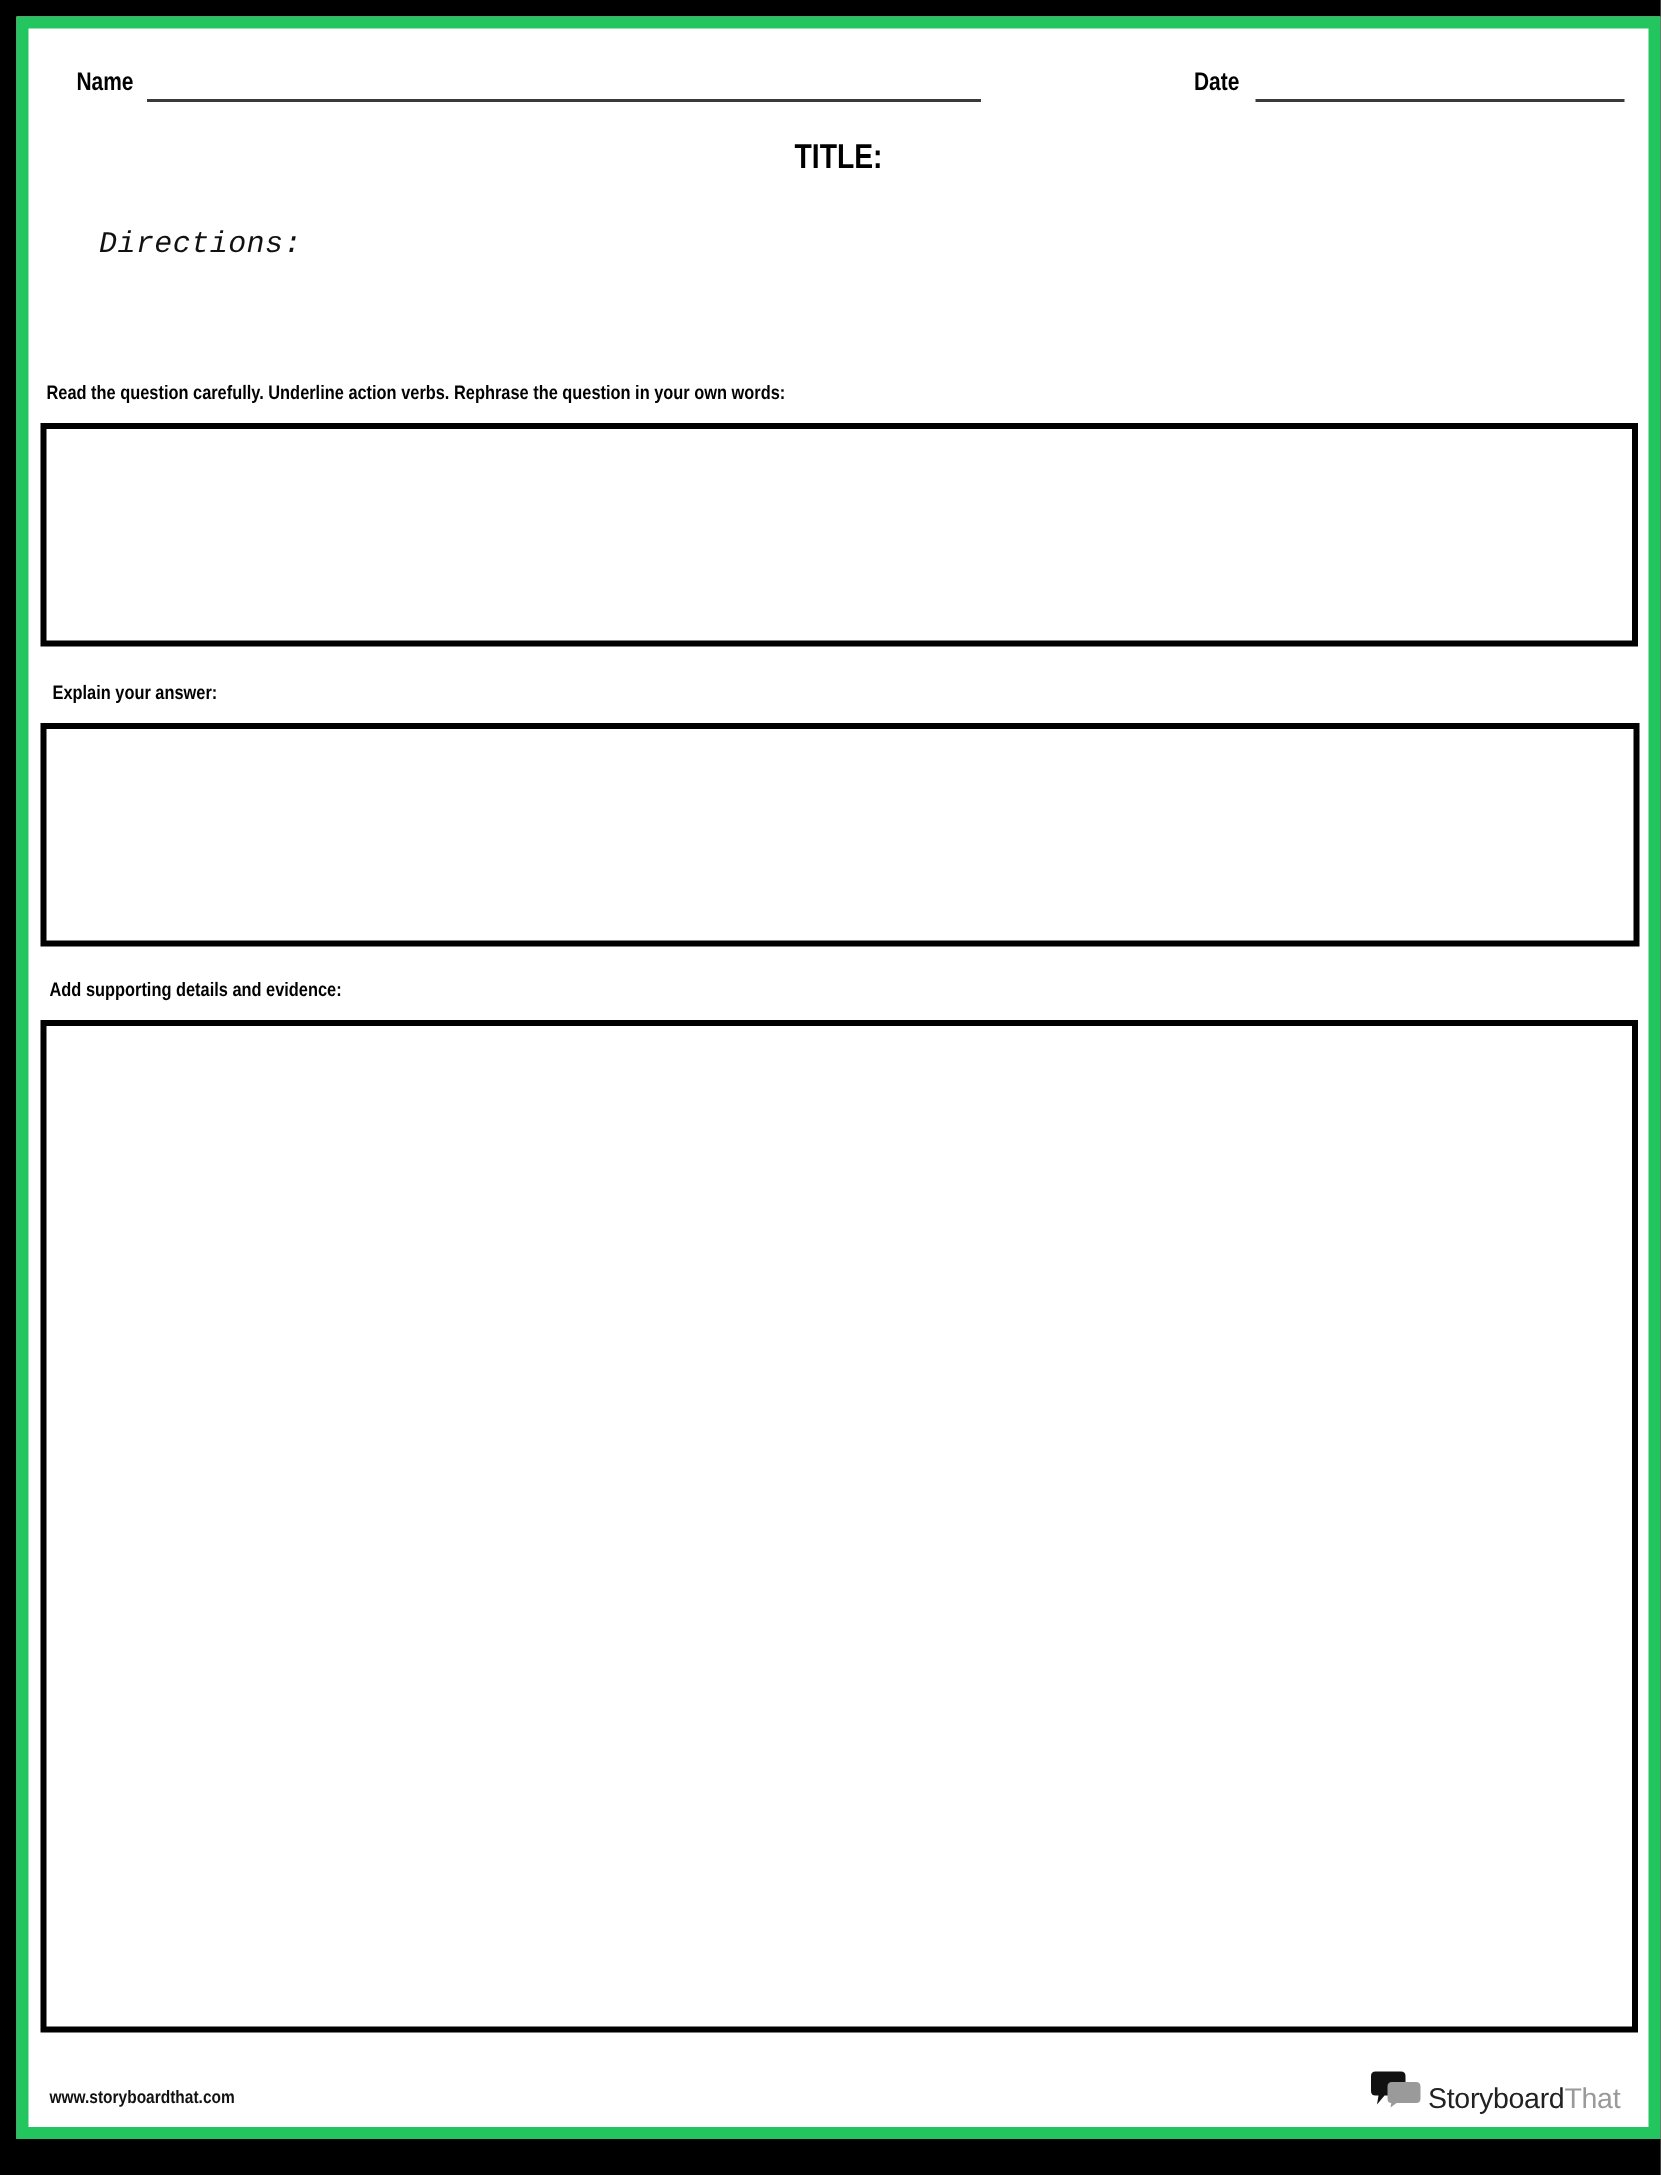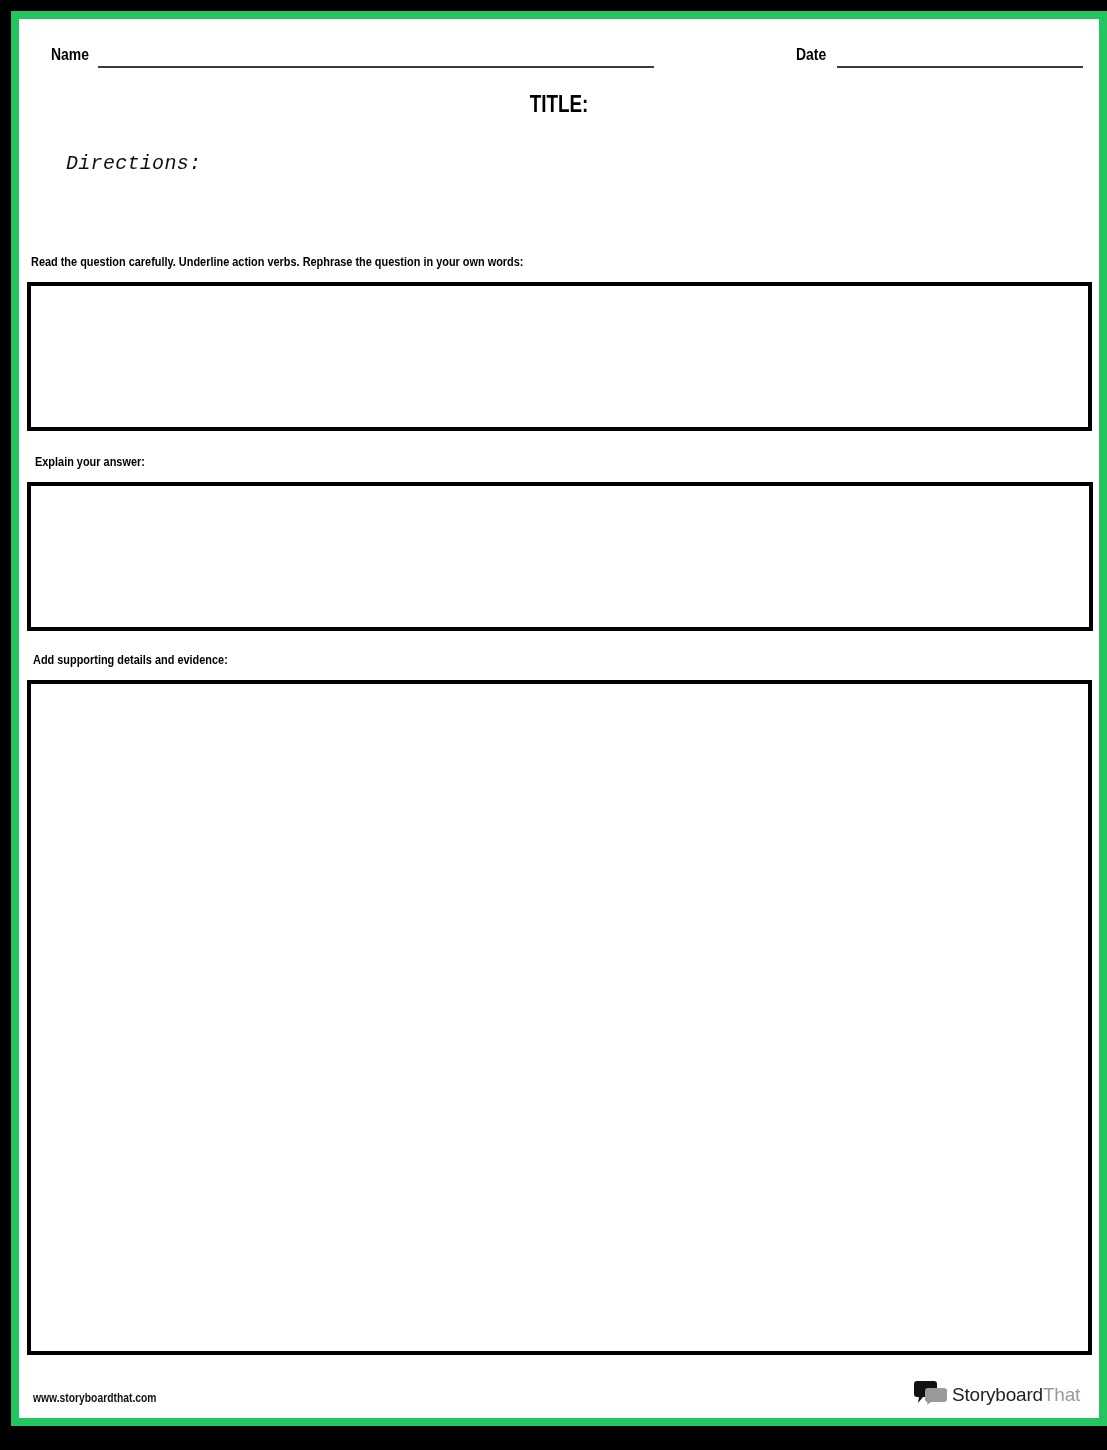--- a/index.html
+++ b/index.html
@@ -85,21 +85,21 @@
     .b3 { left: 8px;  top: 661px; width: 1065px; height: 675px; }
     .footer-url {
       left: 14px; top: 1372px;
       font-size: 12px;
       transform: scaleX(0.86);
       color: #111;
     }
     .logo {
       left: 895px; top: 1361px;
       display: flex;
-      align-items: center;
+      align-items: flex-end;
       gap: 4px;
     }
     .logo-text {
       font-family: "Liberation Sans", sans-serif;
       font-size: 19px;
       color: #222;
       letter-spacing: -0.2px;
     }
     .logo-text .that { color: #9a9a9a; }
   </style>

